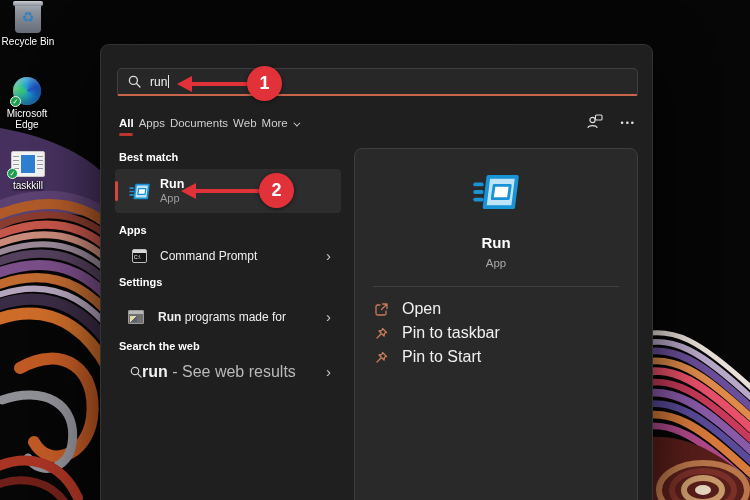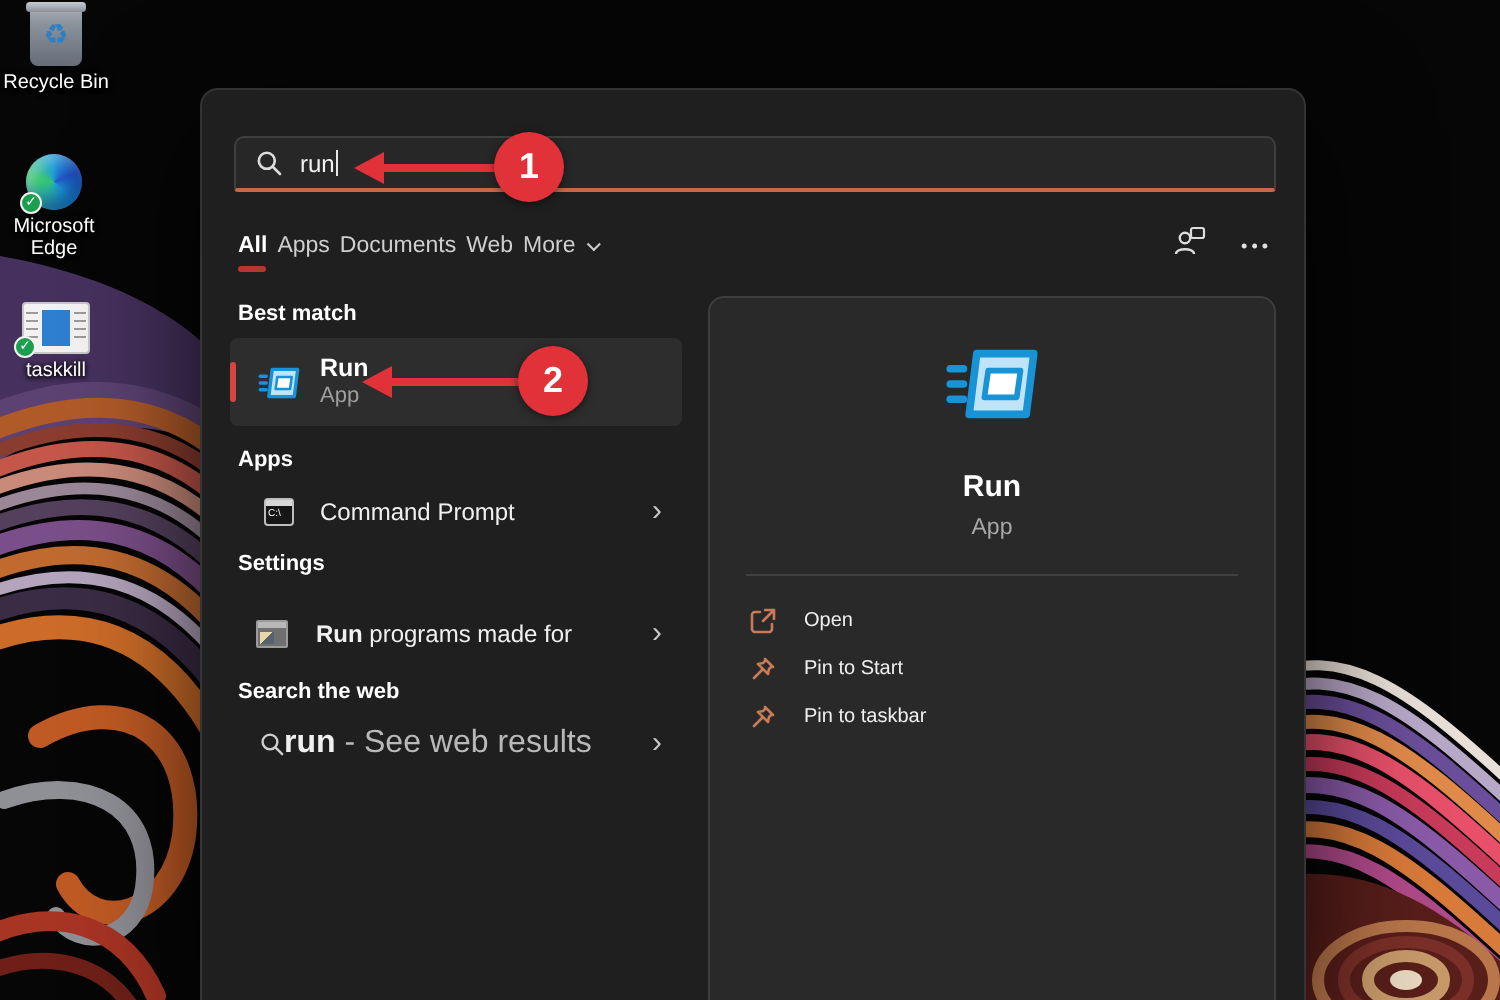--- a/index.html
+++ b/index.html
@@ -90,21 +90,21 @@
   .dimtext { color:#b9b9b9; }
 
   
   #panel { position:absolute; left:253px; top:103px; width:284px; bottom:-1px;
     background:#292929; border:1px solid #3e3e3e; border-radius:8px 8px 0 0; }
   #panel-top { padding-top:24px; text-align:center; }
   #panel-title { color:#fff; font-size:15px; font-weight:bold; margin-top:19px; }
   #panel-sub { color:#a8a8a8; font-size:11.5px; margin-top:6px; }
   #panel-divider { height:1px; background:#404040; margin:17px 18px 10px; }
   .action-row { display:flex; align-items:center; height:24px; padding-left:20px; color:#f0f0f0; }
-  .action-row .alabel { font-size:10px; margin-left:14px; }
+  .action-row .alabel { font-size:16px; margin-left:14px; }
   .aicon { width:13px; height:13px; display:flex; flex:none; }
 
   
   .ann { position:absolute; z-index:50; }
   .ann-circle { width:35px; height:35px; border-radius:50%; background:#e23239;
     color:#fff; font-size:18px; font-weight:bold; display:flex; align-items:center;
     justify-content:center; box-shadow:0 1px 4px rgba(0,0,0,.5); }
   .ann-shaft { height:4px; background:#e23239; border-radius:1px; }
   .ann-head { width:0; height:0; border-top:8px solid transparent; border-bottom:8px solid transparent;
     border-right:15px solid #e23239; }
@@ -296,29 +296,29 @@
             </svg>
         </span>
         <span class="alabel">Open</span>
       </div>
       <div class="action-row">
         <span class="aicon">
           <svg width="13" height="13" viewBox="0 0 13 13">
               <path d="M7.5,1.5 L11.5,5.5 M8,2 L11,5 L9.5,6.5 L9,9 L4,4 L6.5,3.5 Z M6.5,6.5 L2,11" fill="none" stroke="#c97a58" stroke-width="1.3" stroke-linecap="round" stroke-linejoin="round"></path>
             </svg>
         </span>
-        <span class="alabel">Pin to Start</span>
+        <span class="alabel">Pin to taskbar</span>
       </div>
       <div class="action-row">
         <span class="aicon">
           <svg width="13" height="13" viewBox="0 0 13 13">
               <path d="M7.5,1.5 L11.5,5.5 M8,2 L11,5 L9.5,6.5 L9,9 L4,4 L6.5,3.5 Z M6.5,6.5 L2,11" fill="none" stroke="#c97a58" stroke-width="1.3" stroke-linecap="round" stroke-linejoin="round"></path>
             </svg>
         </span>
-        <span class="alabel">Pin to taskbar</span>
+        <span class="alabel">Pin to Start</span>
       </div>
     </div>
   </div>
 
   <div class="ann ann-head" style="left:177px; top:76px;"></div>
   <div class="ann ann-shaft" style="left:191px; top:82px; width:60px;"></div>
   <div class="ann ann-circle" style="left:247px; top:66px;">
       <span>1</span>
     </div>
 

